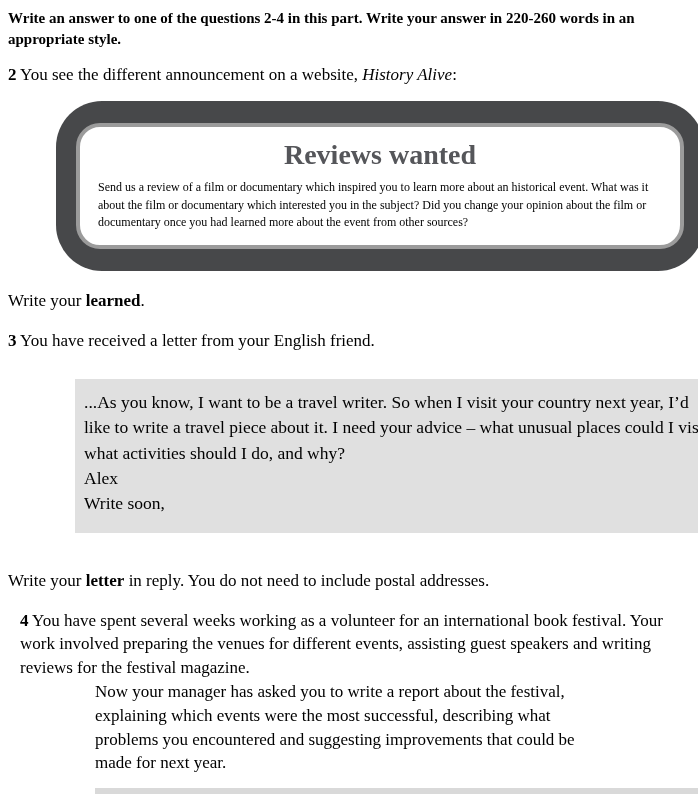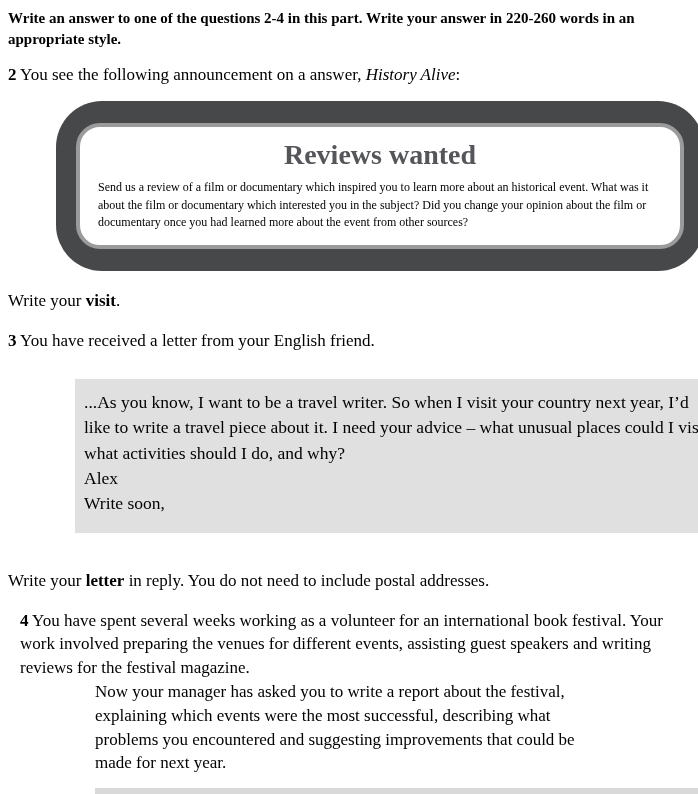--- a/index.html
+++ b/index.html
@@ -99,32 +99,32 @@
   }
 </style>
 </head>
 <body>
 
 <div class="page">
 
   <p class="intro">Write an answer to one of the questions 2-4 in this part. Write your answer in 220-260 words in an appropriate style.</p>
 
   <p class="q-line">
-    <span class="q-num">2</span><span> You see the following announcement on a answer, </span><span class="website-name">History Alive</span><span>:</span>
+    <span class="q-num">2</span><span> You see the different announcement on a website, </span><span class="website-name">History Alive</span><span>:</span>
   </p>
 
   <div class="announce-outer">
     <div class="announce-inner">
       <div class="announce-title">Reviews wanted</div>
       <div class="announce-body">Send us a review of a film or documentary which inspired you to learn more about an historical event. What was it about the film or documentary which interested you in the subject? Did you change your opinion about the film or documentary once you had learned more about the event from other sources?</div>
     </div>
   </div>
 
   <p class="task-line">
-    <span>Write your </span><span class="task-word">visit</span><span>.</span>
+    <span>Write your </span><span class="task-word">learned</span><span>.</span>
   </p>
 
   <p class="q-line q3-line">
     <span class="q-num">3</span><span> You have received a letter from your English friend.</span>
   </p>
 
   <div class="letter-box">
     <div>...As you know, I want to be a travel writer. So when I visit your country next year, I’d like to write a travel piece about it. I need your advice – what unusual places could I visit, what activities should I do, and why?</div>
     <div>Alex</div>
     <div>Write soon,</div>

